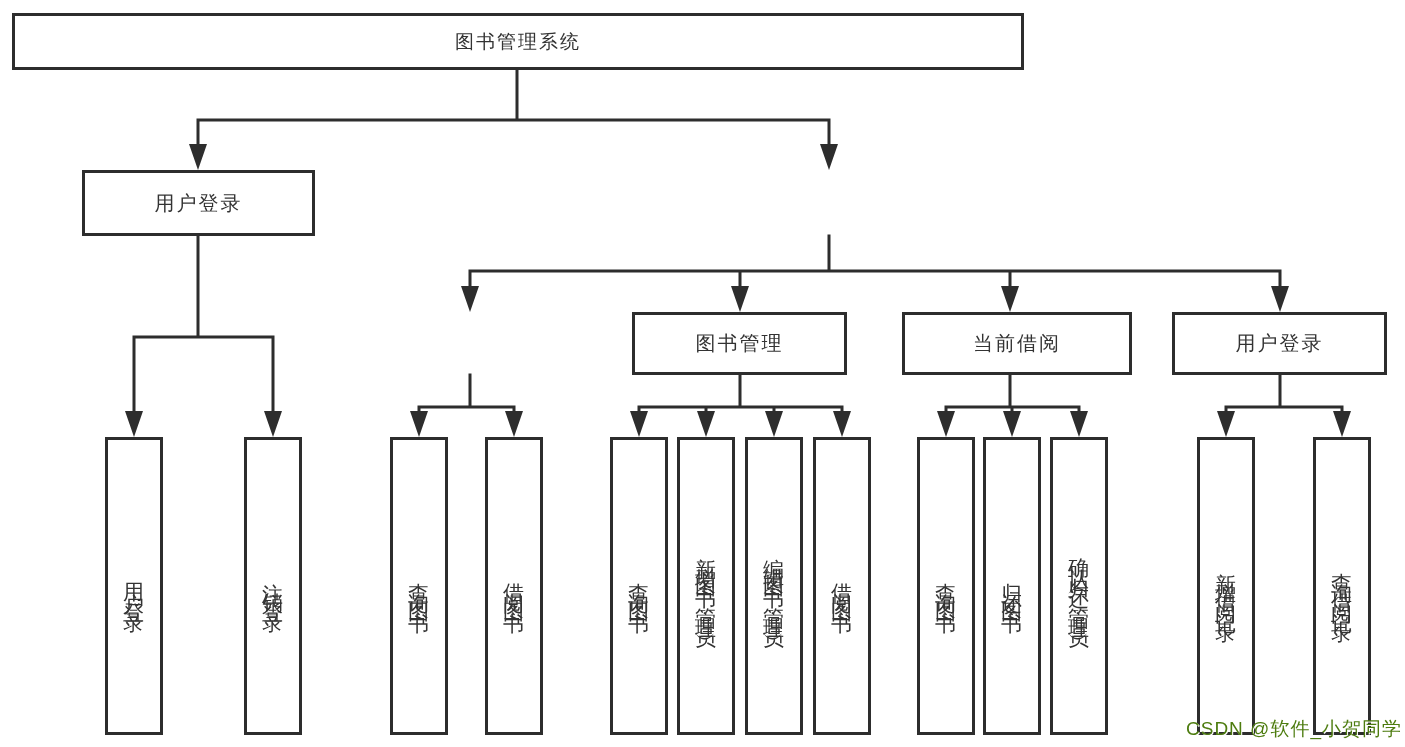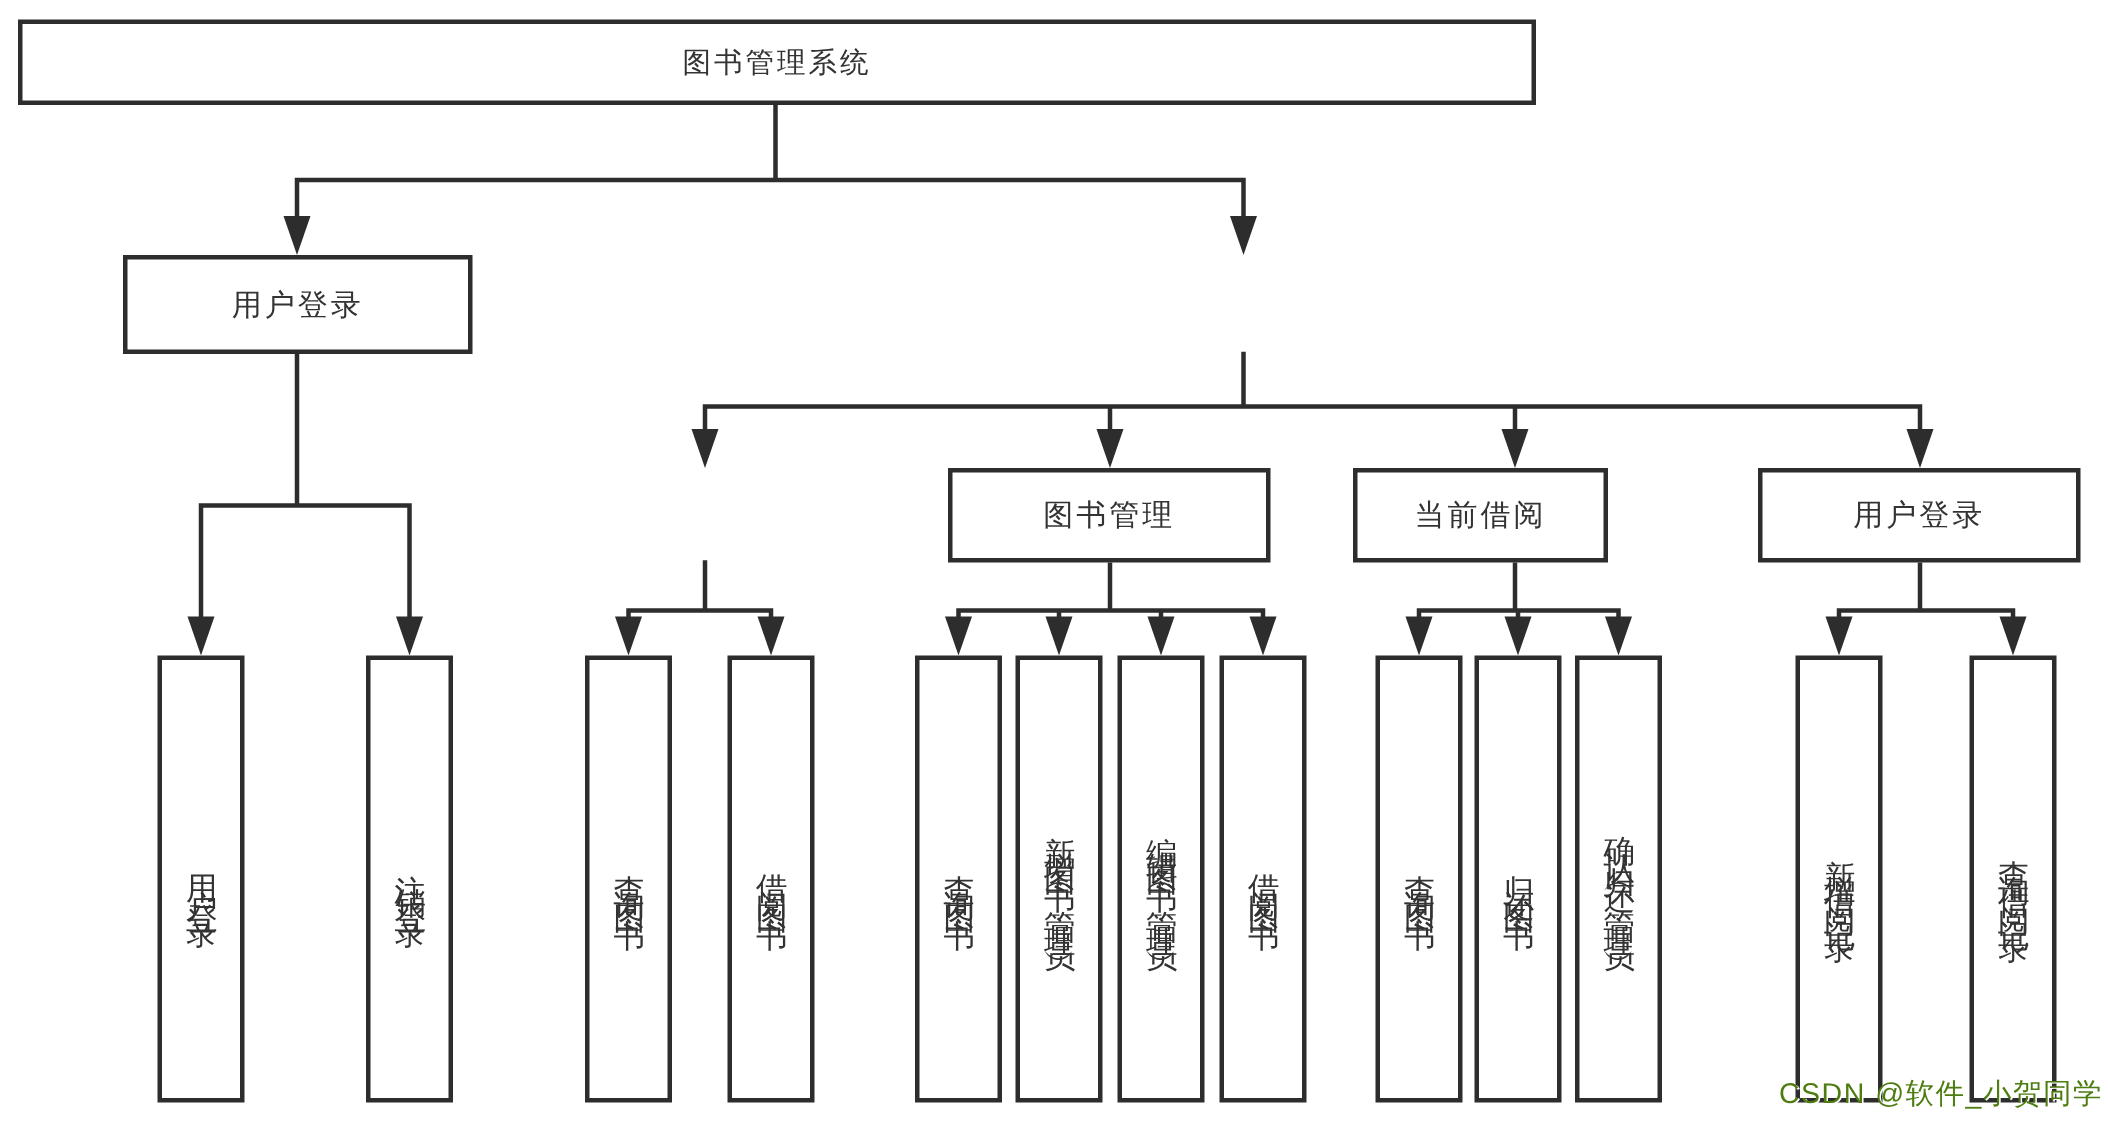--- a/index.html
+++ b/index.html
@@ -34,21 +34,21 @@
     line-height: 1;
     white-space: nowrap;
     color: #333333;
   }
   
   .box-root    { left: 12px;   top: 13px;  width: 1012px; height: 57px; }
   .box-login   { left: 82px;   top: 170px; width: 233px;  height: 66px; }
   .box-mgmt    { left: 712px;  top: 170px; width: 233px;  height: 66px; }
   .box-newbook { left: 362px;  top: 312px; width: 215px;  height: 63px; }
   .box-borrow  { left: 632px;  top: 312px; width: 215px;  height: 63px; }
-  .box-current { left: 902px;  top: 312px; width: 170px;  height: 63px; }
+  .box-current { left: 902px;  top: 312px; width: 230px;  height: 63px; }
   .box-records { left: 1172px; top: 312px; width: 215px;  height: 63px; }
   
   .l1  { left: 105px; }  .l2  { left: 244px; }
   .l3  { left: 390px; }  .l4  { left: 485px; }
   .l5  { left: 610px; }  .l6  { left: 677px; }
   .l7  { left: 745px; }  .l8  { left: 813px; }
   .l9  { left: 917px; }  .l10 { left: 983px; }
   .l11 { left: 1050px; } .l12 { left: 1197px; }
   .l13 { left: 1313px; }
   .watermark {

